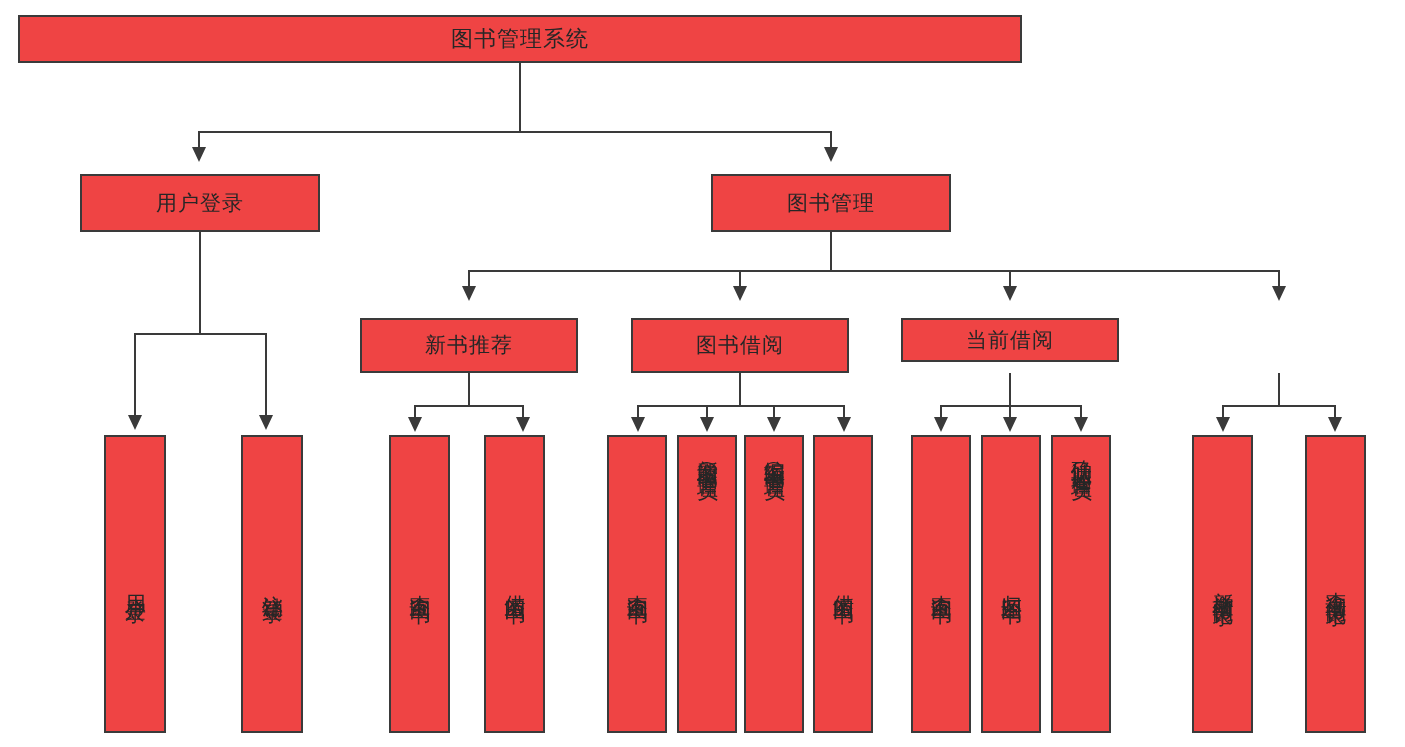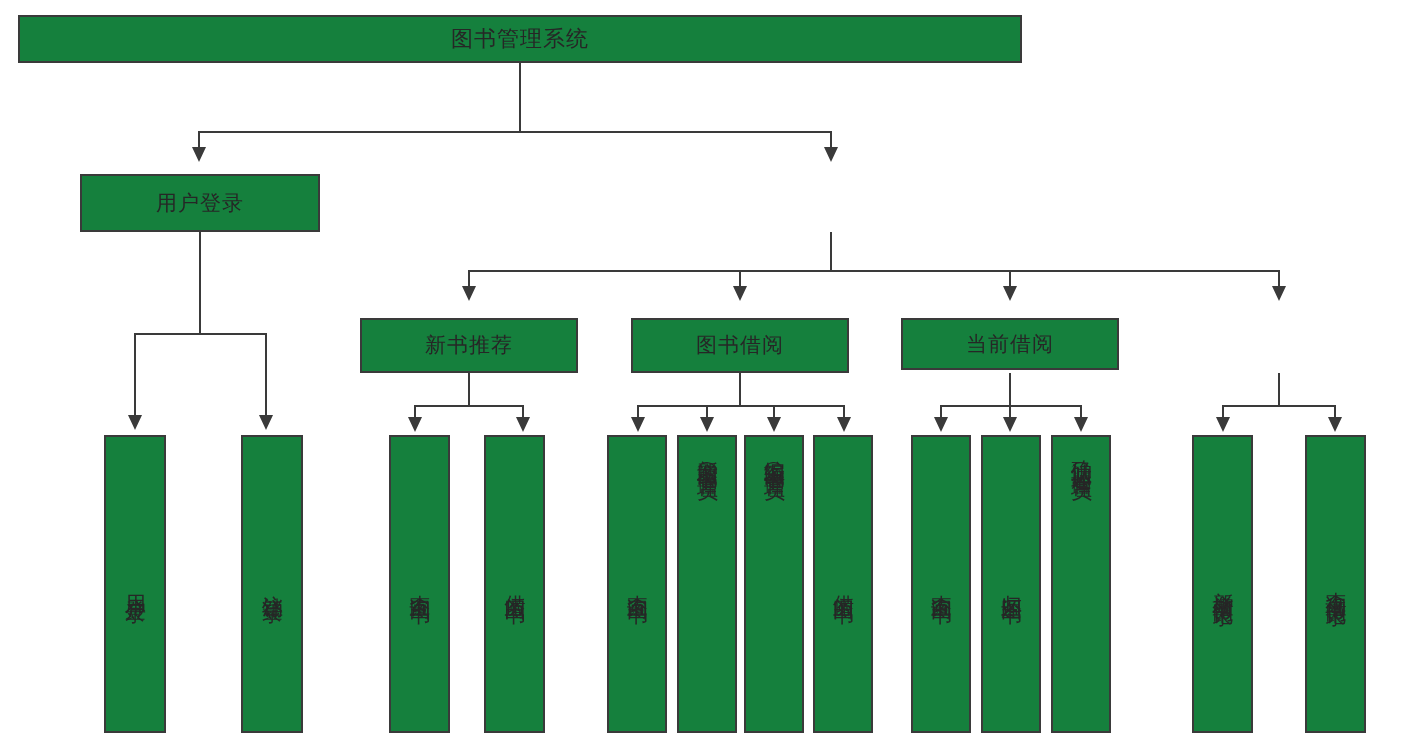--- a/index.html
+++ b/index.html
@@ -15,21 +15,21 @@
     position: relative;
     width: 1405px;
     height: 747px;
     background: #ffffff;
     overflow: hidden;
   }
   
   .node {
     position: absolute;
     box-sizing: border-box;
-    background: #15803d;
+    background: #ef4444;
     border: 2px solid #3a3a3a;
     display: flex;
     align-items: center;
     justify-content: center;
     color: #2b2b2b;
   }
   .node .label {
     font-size: 21px;
     line-height: 1.25;
     letter-spacing: 1px;
@@ -100,20 +100,23 @@
 
   <div class="hline" style="left:198px; top:131px; width:634px; height:2px;"></div>
 
   <div class="vline" style="left:198px; top:131px; width:2px; height:18px;"></div>
   <div class="arrow" style="left:192px; top:147px;"></div>
   <div class="vline" style="left:830px; top:131px; width:2px; height:18px;"></div>
   <div class="arrow" style="left:824px; top:147px;"></div>
 
   <div class="node lvl2" style="left:80px; top:174px; width:240px; height:58px;">
     <span class="label">用户登录</span>
+  </div>
+  <div class="node lvl2" style="left:711px; top:174px; width:240px; height:58px;">
+    <span class="label">图书管理</span>
   </div>
 
   <div class="vline" style="left:199px; top:232px; width:2px; height:103px;"></div>
   <div class="hline" style="left:134px; top:333px; width:132px; height:2px;"></div>
   <div class="vline" style="left:134px; top:333px; width:2px; height:84px;"></div>
   <div class="arrow" style="left:128px; top:415px;"></div>
   <div class="vline" style="left:265px; top:333px; width:2px; height:84px;"></div>
   <div class="arrow" style="left:259px; top:415px;"></div>
 
   <div class="vline" style="left:830px; top:232px; width:2px; height:40px;"></div>
@@ -126,21 +129,21 @@
   <div class="arrow" style="left:1003px; top:286px;"></div>
   <div class="vline" style="left:1278px; top:270px; width:2px; height:18px;"></div>
   <div class="arrow" style="left:1272px; top:286px;"></div>
 
   <div class="node lvl3" style="left:631px; top:318px; width:218px; height:55px;">
     <span class="label">图书借阅</span>
   </div>
   <div class="node lvl3" style="left:360px; top:318px; width:218px; height:55px;">
     <span class="label">新书推荐</span>
   </div>
-  <div class="node lvl3" style="left:901px; top:318px; width:218px; height:52px;">
+  <div class="node lvl3" style="left:901px; top:318px; width:218px; height:44px;">
     <span class="label">当前借阅</span>
   </div>
 
   <div class="vline" style="left:468px; top:373px; width:2px; height:34px;"></div>
   <div class="hline" style="left:414px; top:405px; width:110px; height:2px;"></div>
   <div class="vline" style="left:414px; top:405px; width:2px; height:14px;"></div>
   <div class="arrow" style="left:408px; top:417px;"></div>
   <div class="vline" style="left:522px; top:405px; width:2px; height:14px;"></div>
   <div class="arrow" style="left:516px; top:417px;"></div>
 

